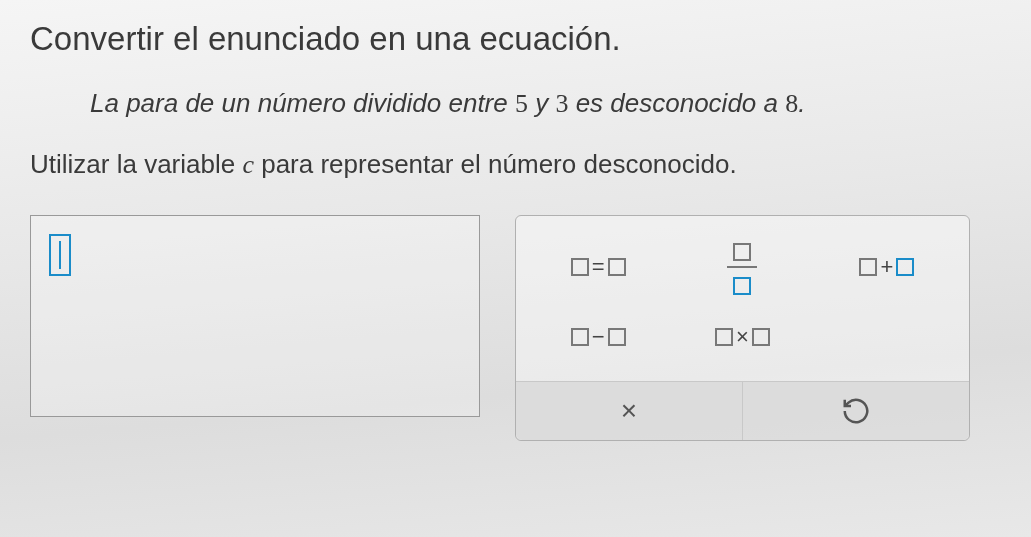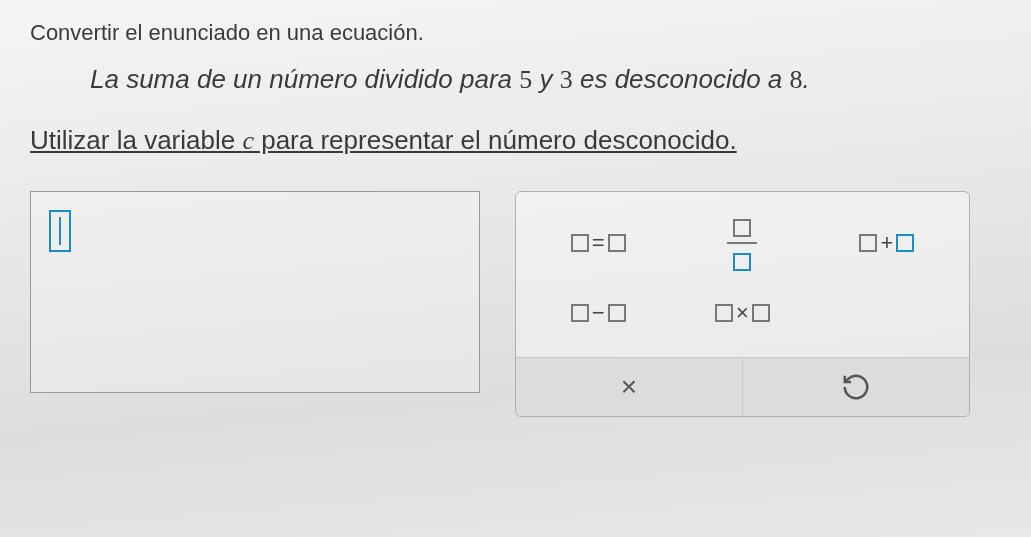--- a/index.html
+++ b/index.html
@@ -10,37 +10,36 @@
     body {
       font-family: Arial, sans-serif;
       background: linear-gradient(175deg, #f5f5f5 0%, #e8e8e8 40%, #ddd 70%, #e8e8e8 100%);
       width: 1031px;
       height: 537px;
       padding: 20px 30px;
       color: #3a3a3a;
       overflow: hidden;
     }
     .instruction-top {
-      font-size: 22px;
-      margin-bottom: 18px;
+      font-size: 33px;
+      margin-bottom: 30px;
     }
     .statement {
       font-size: 26px;
       font-style: italic;
       margin-left: 60px;
       margin-bottom: 30px;
     }
     .statement .num {
       font-family: Georgia, serif;
       font-style: normal;
     }
     .instruction-bottom {
       font-size: 26px;
       margin-bottom: 35px;
-      text-decoration: underline;
     }
     .var {
       font-style: italic;
       font-family: Georgia, serif;
     }
     .panels {
       display: flex;
       gap: 35px;
       align-items: flex-start;
     }
@@ -152,21 +151,21 @@
     .spacer-key {
       flex: 1;
     }
   </style>
 </head>
 <body>
 
 <div class="instruction-top">Convertir el enunciado en una ecuación.</div>
 
 <div class="statement">
-  <span>La suma de un número dividido para </span><span class="num">5</span><span> y </span><span class="num">3</span><span> es desconocido a </span><span class="num">8</span><span>.</span>
+  <span>La para de un número dividido entre </span><span class="num">5</span><span> y </span><span class="num">3</span><span> es desconocido a </span><span class="num">8</span><span>.</span>
 </div>
 
 <div class="instruction-bottom">
   <span>Utilizar la variable </span><span class="var">c</span><span> para representar el número desconocido.</span>
 </div>
 
 <div class="panels">
 
   <div class="answer-box">
     <div class="cursor-box"></div>

